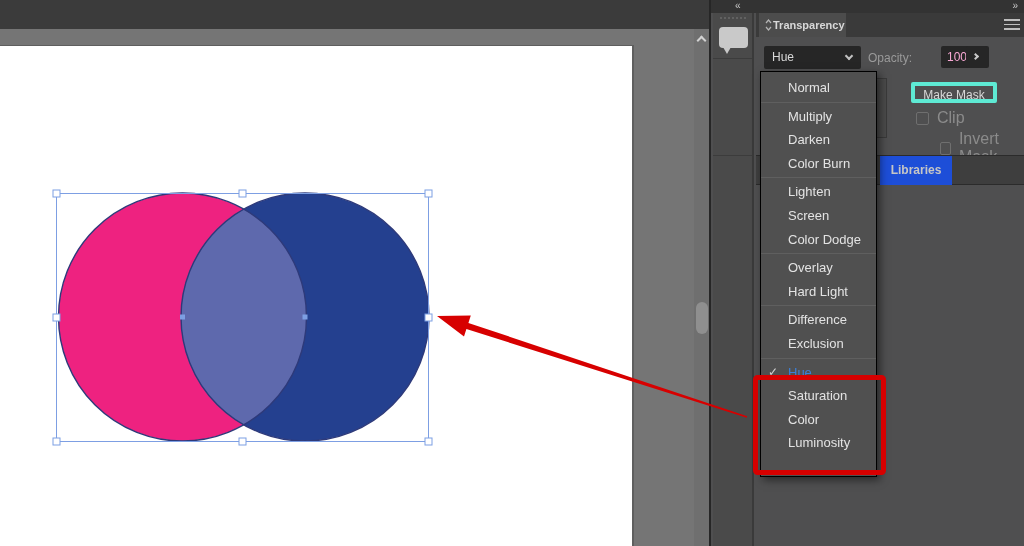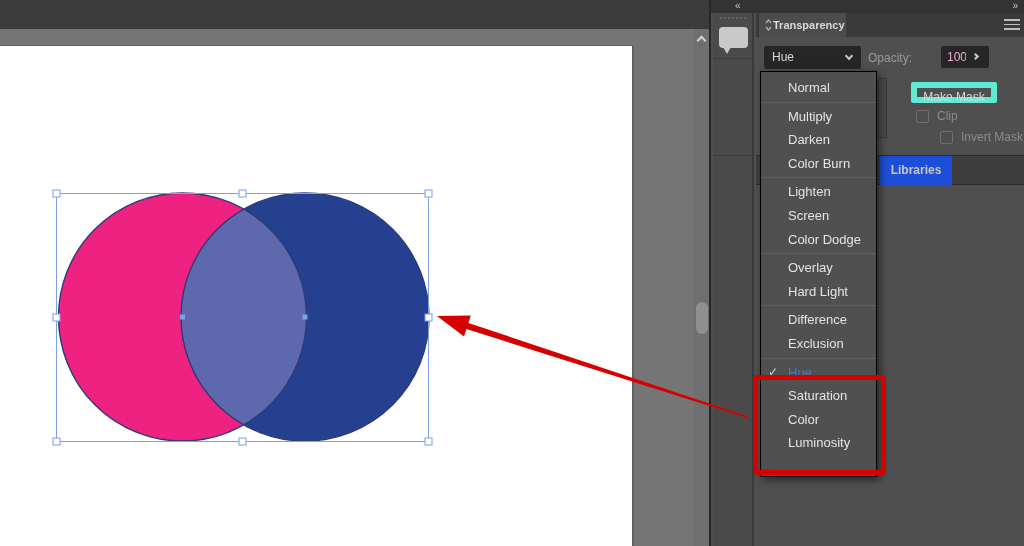--- a/index.html
+++ b/index.html
@@ -56,26 +56,26 @@
   .opacity-box { position:absolute; left:160px; top:0; width:48px; height:22px; background:#262626;
     border-radius:2px; color:#f9a8d4; font-size:12px; line-height:22px; padding-left:6px;margin-left:25px; }
   .opacity-btn { position:absolute; left:210px; top:0; width:21px; height:22px; background:#262626;
     border-radius:2px; }
   .opacity-btn .chev { position:absolute; left:7px; top:8px; width:5px; height:5px;
     border-top:2px solid #c9c9c9; border-right:2px solid #c9c9c9; transform:rotate(45deg); }
 
   .thumb-box { position:absolute; left:71px; top:65px; width:60px; height:60px;
     background:#4b4b4b; border:1px solid #3a3a3a; }
   .make-mask { position:absolute; left:155px; top:69px; width:86px; height:21px;
-    border:6px solid #5eead4; border-radius:2px; background:transparent;
+    border:4px solid #5eead4; border-radius:2px; background:transparent;
     color:#d8d8d8; font-size:12px; text-align:center; line-height:19px; }
   .cb-row { position:absolute; left:160px; display:flex; align-items:center; gap:8px; }
   .cb-row.clip { top:96px; } .cb-row.invert { top:117px;margin-left:24px; }
   .cb-box { width:13px; height:13px; border:1px solid #6f6f6f; border-radius:2px; }
-  .cb-label { font-size:12px; color:#8b8b8b; }
+  .cb-label { font-size:16px; color:#8b8b8b; }
 
   .lib-row { position:absolute; left:0; top:142px; width:270px; height:30px; background:#3e3e3e;
     border-top:1px solid #2b2b2b; border-bottom:1px solid #2b2b2b; }
   .lib-tab { position:absolute; left:124px; top:0; width:72px; height:29px; background:#1d4ed8;
     color:#c6c6c6; font-size:12px; font-weight:bold; text-align:center; line-height:29px; }
 
   
   .blend-menu { position:absolute; left:760px; top:71px; width:117px; height:406px;
     background:#505050; border:1px solid #000000; box-shadow:3px 3px 8px rgba(0,0,0,.5);
     padding-top:4px; z-index:30; }

